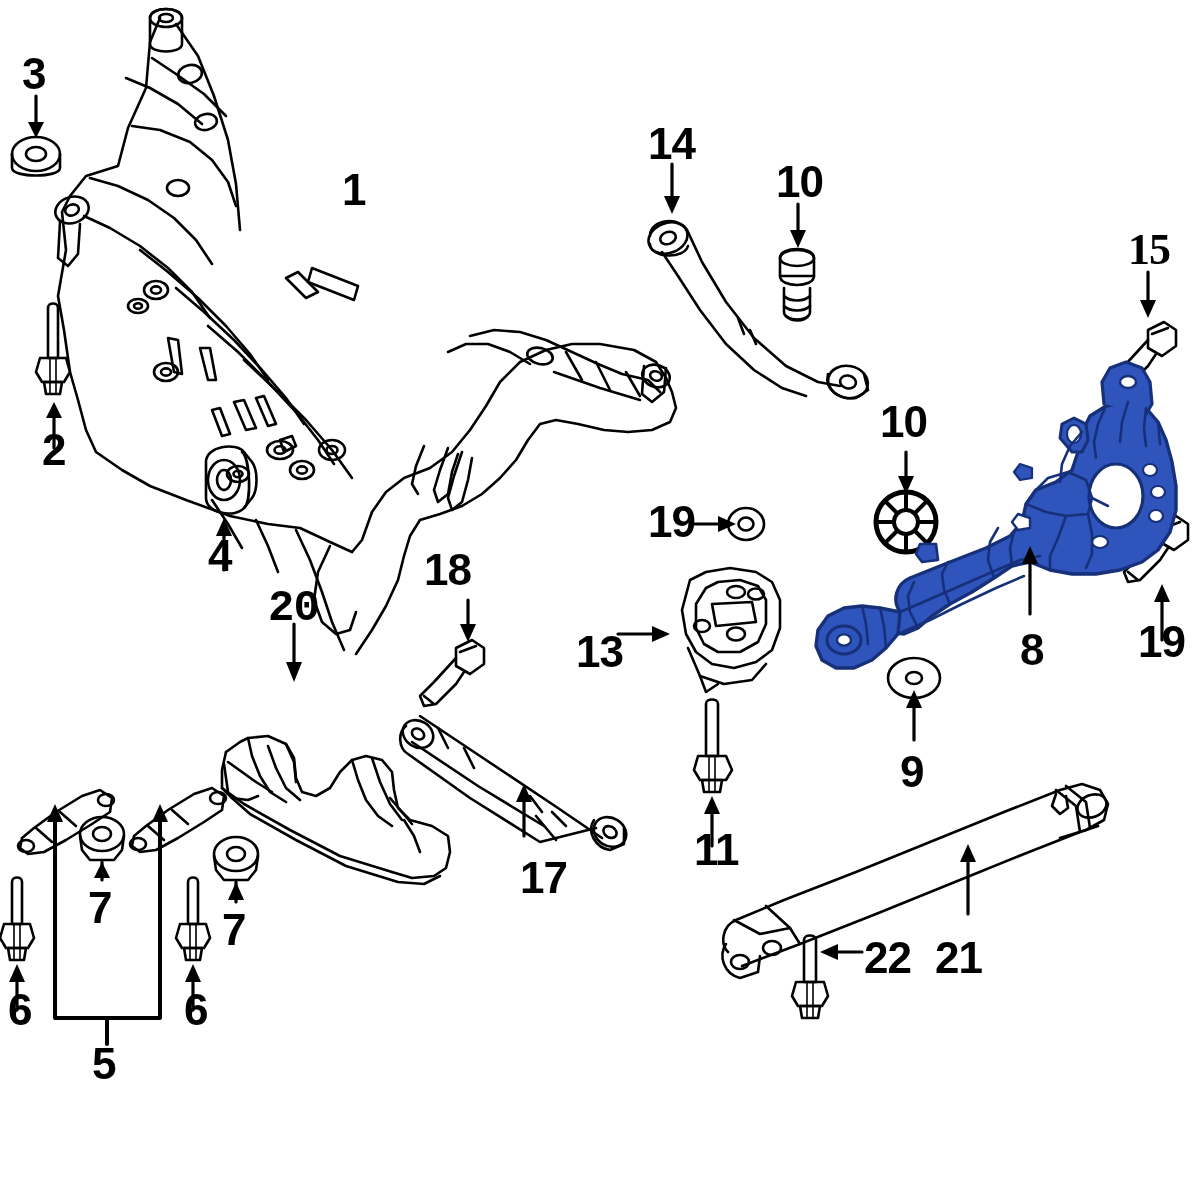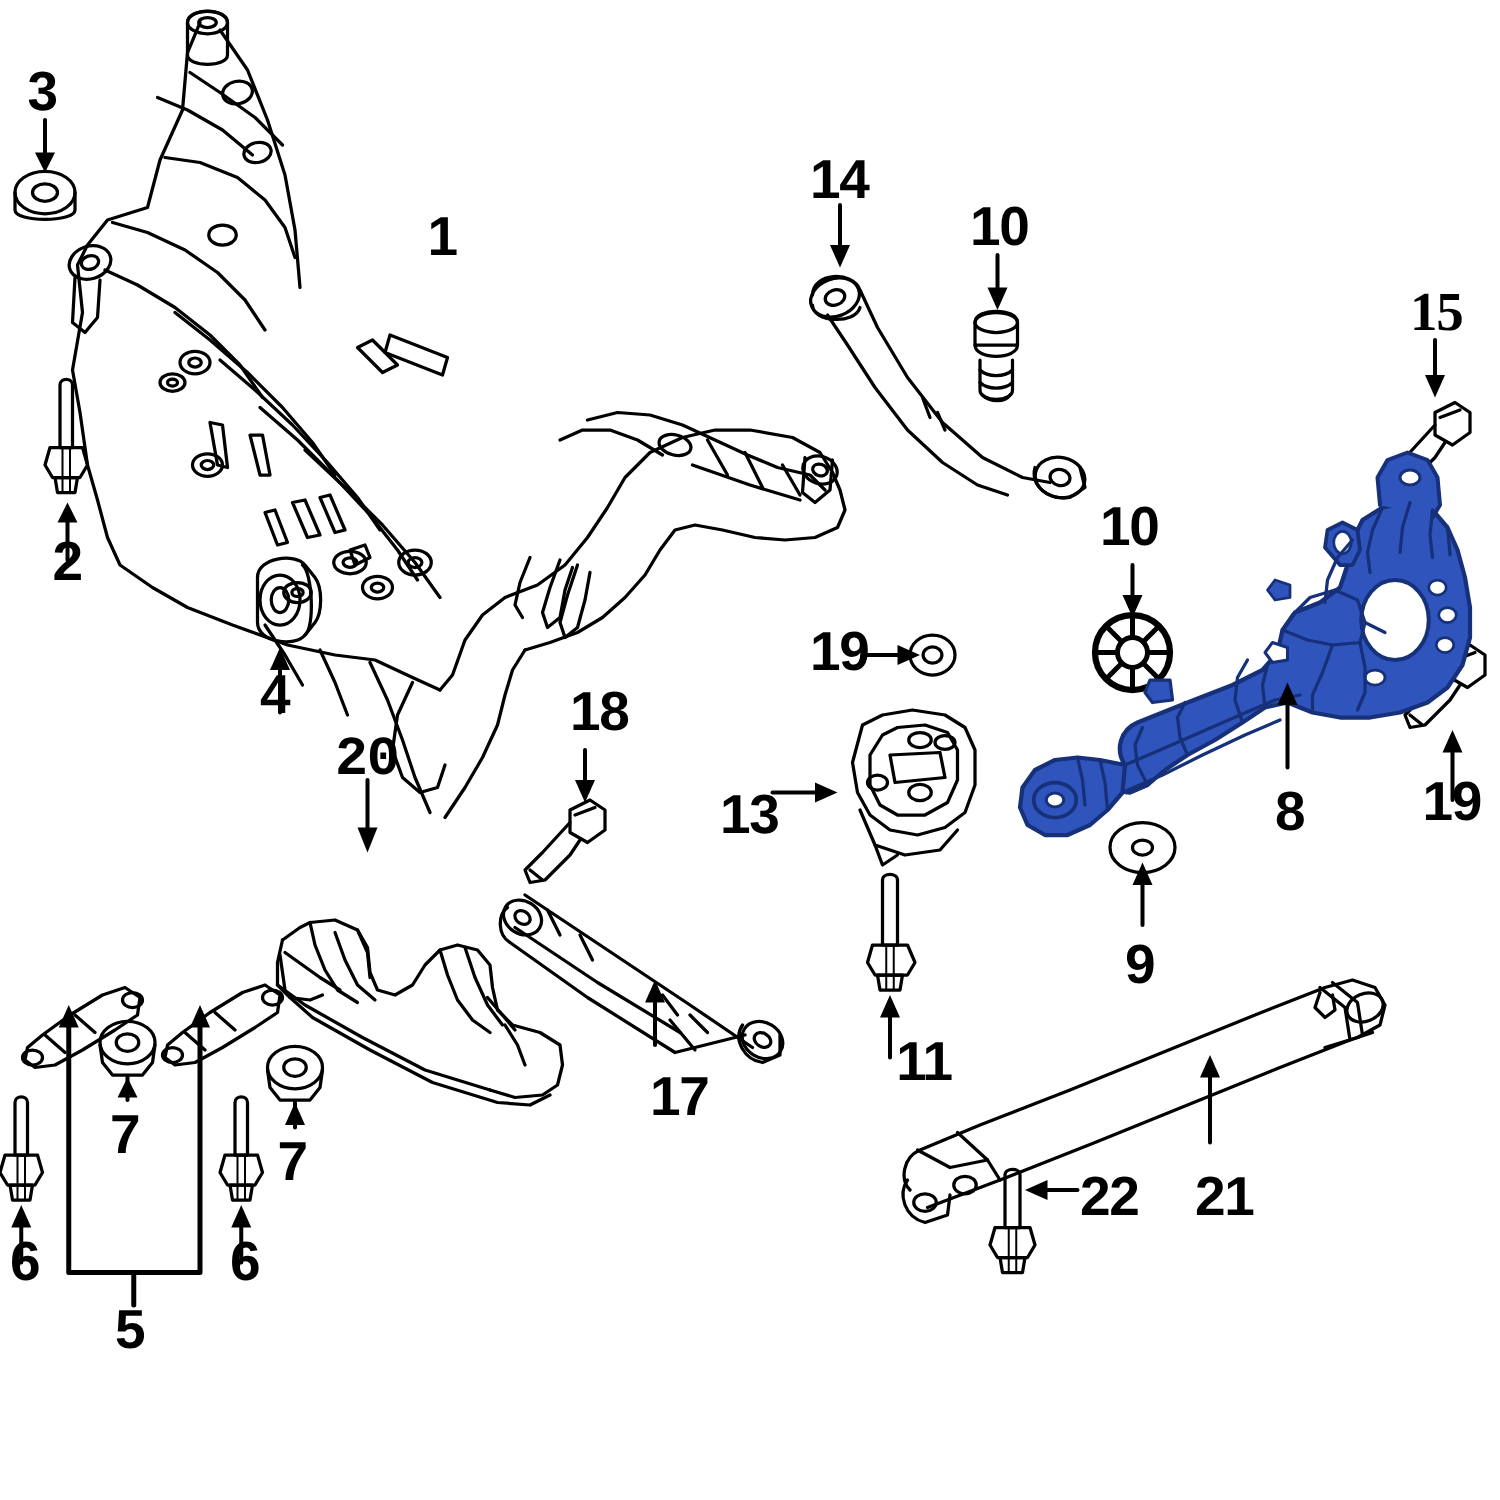--- a/index.html
+++ b/index.html
@@ -462,31 +462,31 @@
 
   <div class="callout" style="left:22px;  top:52px;">3</div>
   <div class="callout" style="left:342px; top:168px;">1</div>
   <div class="callout" style="left:648px; top:122px;">14</div>
   <div class="callout" style="left:776px; top:160px;">10</div>
   <div class="callout" style="left:1128px;top:228px;font-family:Liberation Serif, serif;">15</div>
   <div class="callout" style="left:42px;  top:428px;">2</div>
   <div class="callout" style="left:208px; top:534px;">4</div>
   <div class="callout" style="left:880px; top:400px;text-align:center;">10</div>
   <div class="callout" style="left:648px; top:500px;">19</div>
-  <div class="callout" style="left:456px; top:548px;">18</div>
+  <div class="callout" style="left:424px; top:548px;">18</div>
   <div class="callout" style="left:268px; top:586px;font-family:Liberation Mono, monospace;">20</div>
   <div class="callout" style="left:576px; top:630px;">13</div>
   <div class="callout" style="left:1020px;top:628px;">8</div>
   <div class="callout" style="left:1138px;top:620px;">19</div>
   <div class="callout" style="left:900px; top:750px;">9</div>
-  <div class="callout" style="left:694px; top:828px;margin-left:23px;">11</div>
+  <div class="callout" style="left:694px; top:828px;">11</div>
   <div class="callout" style="left:520px; top:856px;">17</div>
   <div class="callout" style="left:88px;  top:886px;">7</div>
   <div class="callout" style="left:222px; top:908px;">7</div>
-  <div class="callout" style="left:956px; top:936px;">21</div>
+  <div class="callout" style="left:935px; top:936px;">21</div>
   <div class="callout" style="left:864px; top:936px;">22</div>
   <div class="callout" style="left:8px;   top:988px;">6</div>
   <div class="callout" style="left:184px; top:988px;">6</div>
   <div class="callout" style="left:92px;  top:1042px;">5</div>
 
   <div id="footer-bar">
 
     
 
     

